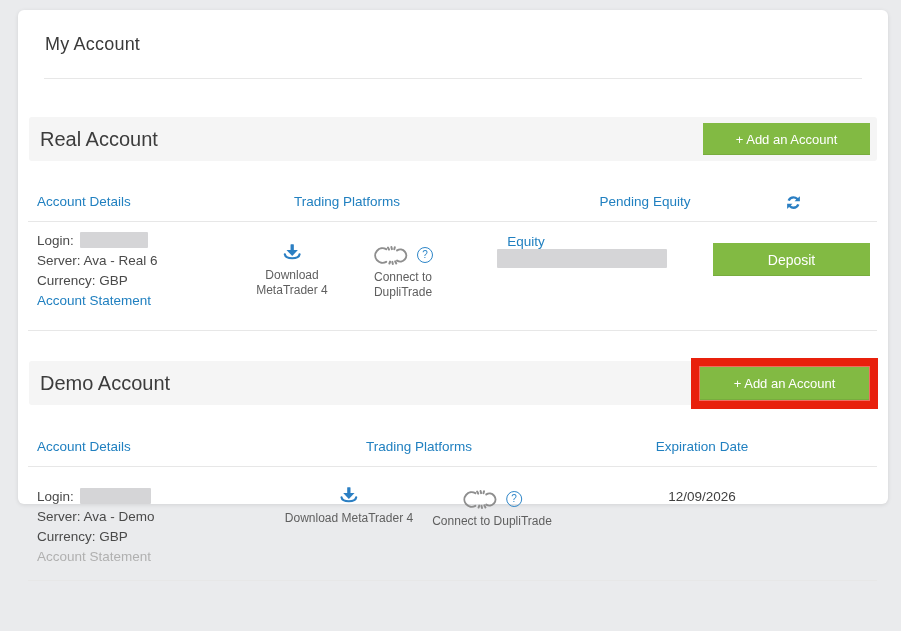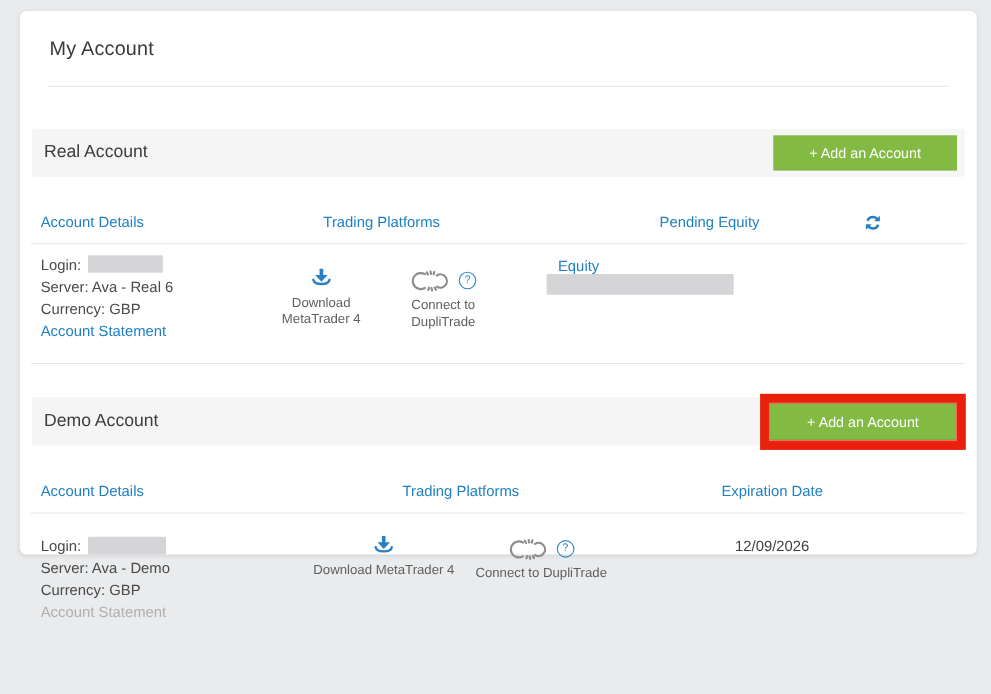--- a/index.html
+++ b/index.html
@@ -26,21 +26,21 @@
   .d5{left:10px;right:11px;top:570px;}
 
   .section-bar{
     position:absolute;left:11px;width:848px;height:44px;
     background:#f5f5f5;border-radius:3px;
     display:flex;align-items:center;justify-content:space-between;
     padding:0 7px 0 11px;box-sizing:border-box;
   }
   .bar-real{top:107px;}
   .bar-demo{top:351px;}
-  .section-title{font-size:16px;color:#3c3c3c;}
+  .section-title{font-size:20px;color:#3c3c3c;}
 
   .btn-green{
     background:#82ba43;color:#ffffff;border:none;border-radius:0;
     font-family:inherit;font-size:13px;cursor:pointer;
     box-shadow:inset 0 -1px 0 rgba(0,0,0,0.07);
   }
   .btn-add{width:167px;height:32px;}
   .btn-deposit{
     position:absolute;left:695px;top:233px;width:157px;height:33px;
     font-size:14px;
@@ -162,20 +162,21 @@
         </svg>
       </span>
       <span class="help-badge">?</span>
     </div>
     <div>Connect to</div>
     <div>DupliTrade</div>
   </div>
 
   <div class="equity-redact"></div>
 
+  <button class="btn-green btn-deposit">Deposit</button>
 
   <div class="divider d3"></div>
 
   <div class="section-bar bar-demo">
     <span class="section-title">Demo Account</span>
   </div>
 
   <div class="highlight-box">
     <button class="btn-green btn-add">+ Add an Account</button>
   </div>

